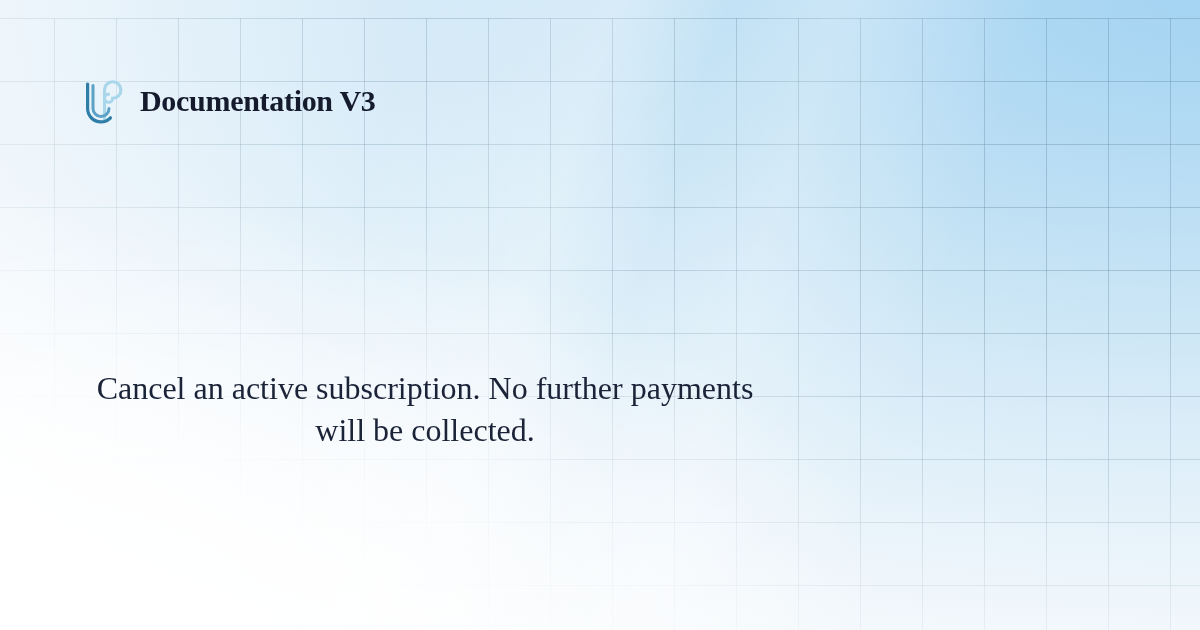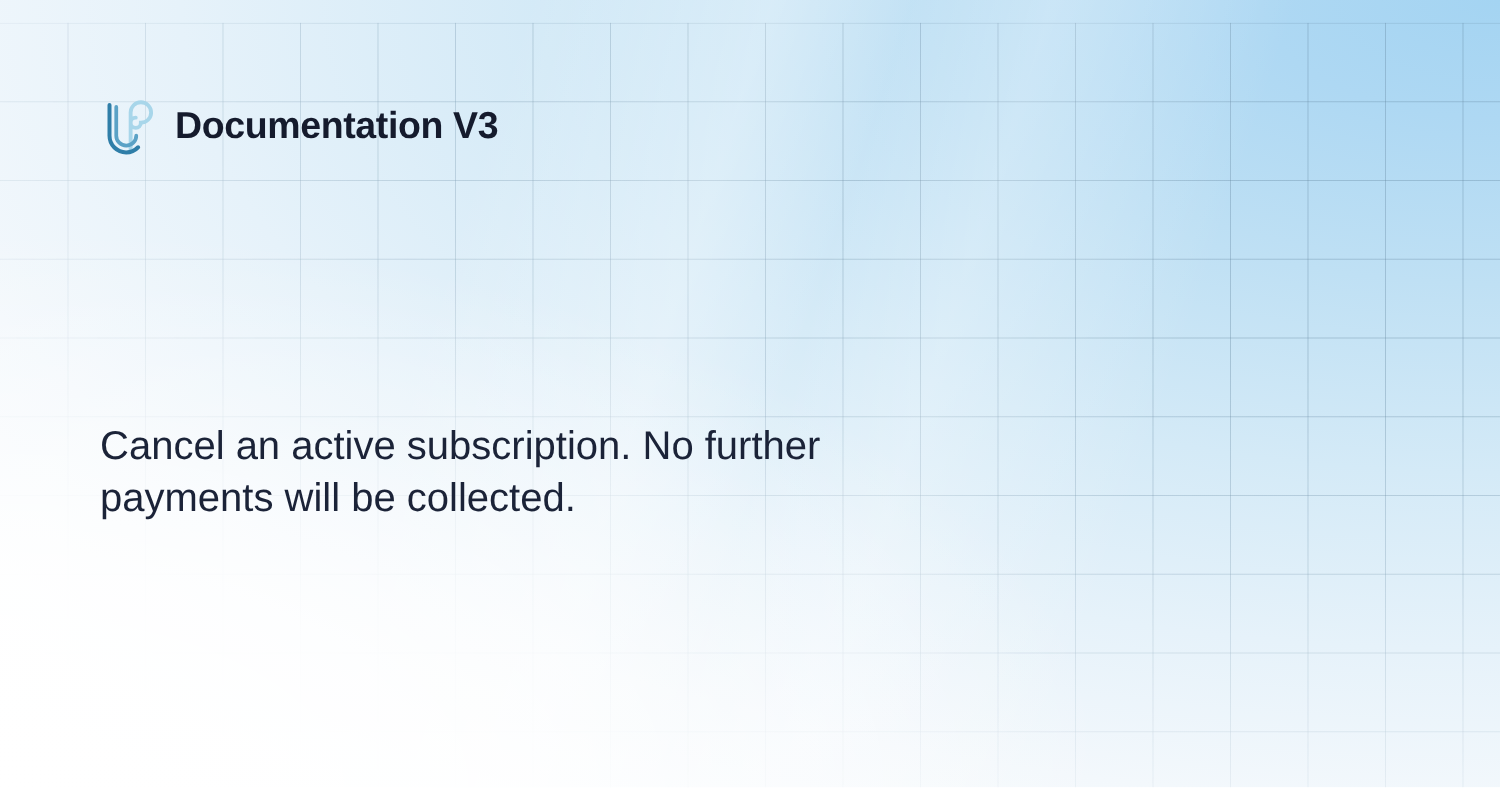--- a/index.html
+++ b/index.html
@@ -6,20 +6,21 @@
   html, body {
     width:1200px; height:630px;
     font-family:"Liberation Sans", sans-serif;
     background:#ffffff; overflow:hidden;
   }
   #og-card {
     position:relative;
     width:1200px; height:630px;
     background:#ffffff;
     overflow:hidden;
+    font-family:Liberation Serif, serif;
   }
 
   
   .bg-base {
     position:absolute; inset:0;
     background:#ffffff;
   }
   
   .bg-wash {
     position:absolute; inset:0;
@@ -85,22 +86,23 @@
     font-size:30px; font-weight:700; letter-spacing:-0.3px;
     color:#151b2d; white-space:nowrap; line-height:1;
   }
 
   .hero { position:absolute; left:80px; top:335px; }
   .hero-title {
     font-size:90px; font-weight:700; letter-spacing:-2.6px;
     color:#42a0e0; line-height:1.0; white-space:nowrap;
   }
   .hero-subtitle {
+    margin-top:32px;
     font-size:32px; font-weight:400; line-height:1.32;
-    color:#1b2338; max-width:690px;
+    color:#1b2338; max-width:690px;text-align:center;
   }
 </style>
 </head>
 <body>
 
 <div id="og-card">
 
   <div class="bg-base"></div>
   <div class="bg-wash"></div>
   <div class="bg-grid"></div>

